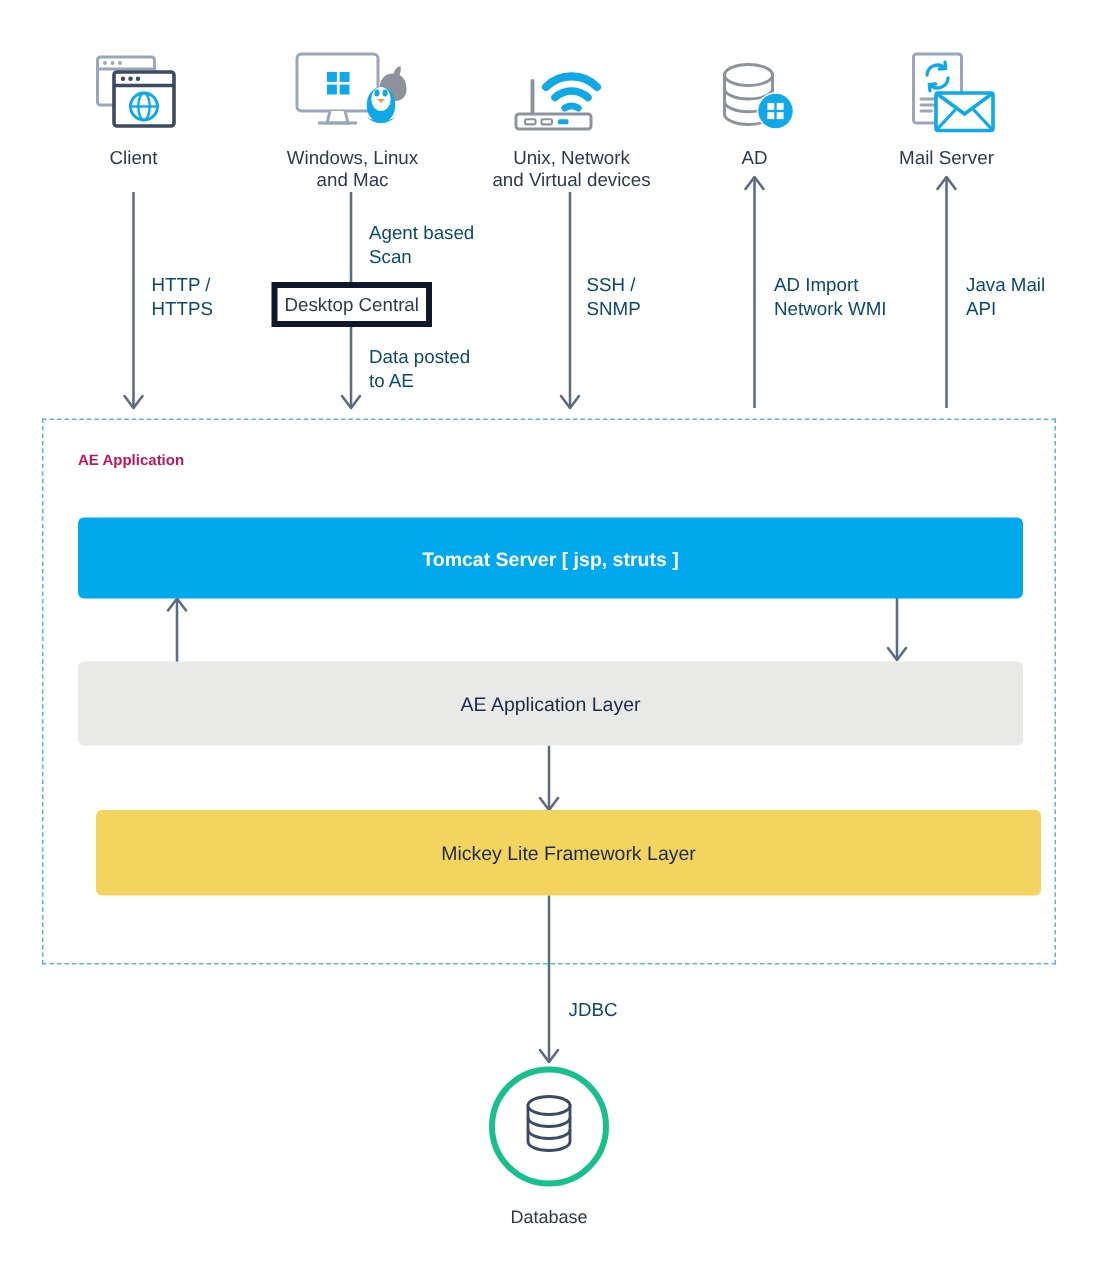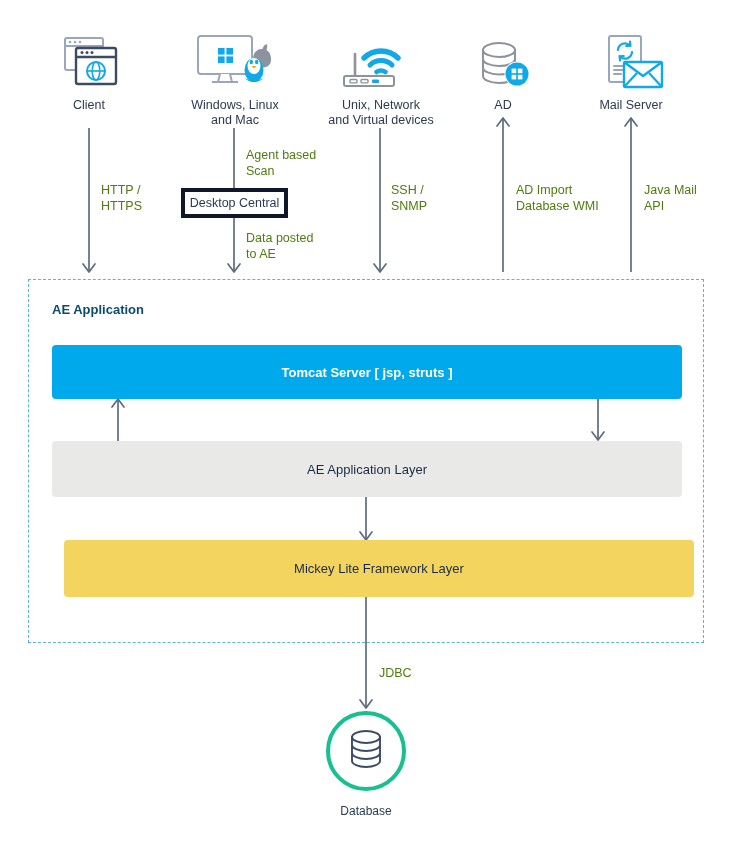--- a/index.html
+++ b/index.html
@@ -23,43 +23,43 @@
     font-size: 12.5px;
     line-height: 15px;
     color: #2b3a52;
     white-space: pre-line;
   }
 
   .edge-label {
     position: absolute;
     font-size: 12.5px;
     line-height: 16px;
-    color: #4d7c0f;
+    color: #0c4a6e;
     white-space: pre-line;
   }
 
   .dc-box {
     position: absolute;
     border: 4px solid #0f172a;
     background: #ffffff;
     font-size: 12.5px;
     color: #2b3a52;
     display: flex; align-items: center; justify-content: center;
   }
 
   .ae-container {
     position: absolute;
     border: 1.5px dashed #58b4e8;
     background: transparent;
   }
   .ae-title {
     position: absolute;
-    font-size: 13px;
+    font-size: 10px;
     font-weight: bold;
-    color: #0c4a6e;
+    color: #be185d;
   }
 
   .layer {
     position: absolute;
     border-radius: 4px;
     display: flex; align-items: center; justify-content: center;
     font-size: 13px;
   }
   .layer-tomcat { background: #00a8ec; color: #ffffff; font-weight: bold; }
   .layer-app { background: #e9e9e8; color: #1c2b45; }
@@ -240,21 +240,21 @@
 
   <div class="edge-label" style="left:101px; top:182px;">HTTP /
 HTTPS</div>
   <div class="edge-label" style="left:246px; top:147px;">Agent based
 Scan</div>
   <div class="edge-label" style="left:246px; top:230px;">Data posted
 to AE</div>
   <div class="edge-label" style="left:391px; top:182px;">SSH /
 SNMP</div>
   <div class="edge-label" style="left:516px; top:182px;">AD Import
-Database WMI</div>
+Network WMI</div>
   <div class="edge-label" style="left:644px; top:182px;">Java Mail
 API</div>
   <div class="edge-label" style="left:379px; top:665px;">JDBC</div>
 
   <div class="dc-box" style="left:181px; top:188px; width:107px; height:30px;">
     <span>Desktop Central</span>
   </div>
 
   <div class="ae-container" style="left:28px; top:279px; width:676px; height:364px;"></div>
   <div class="ae-title" style="left:52px; top:302px;">AE Application</div>

